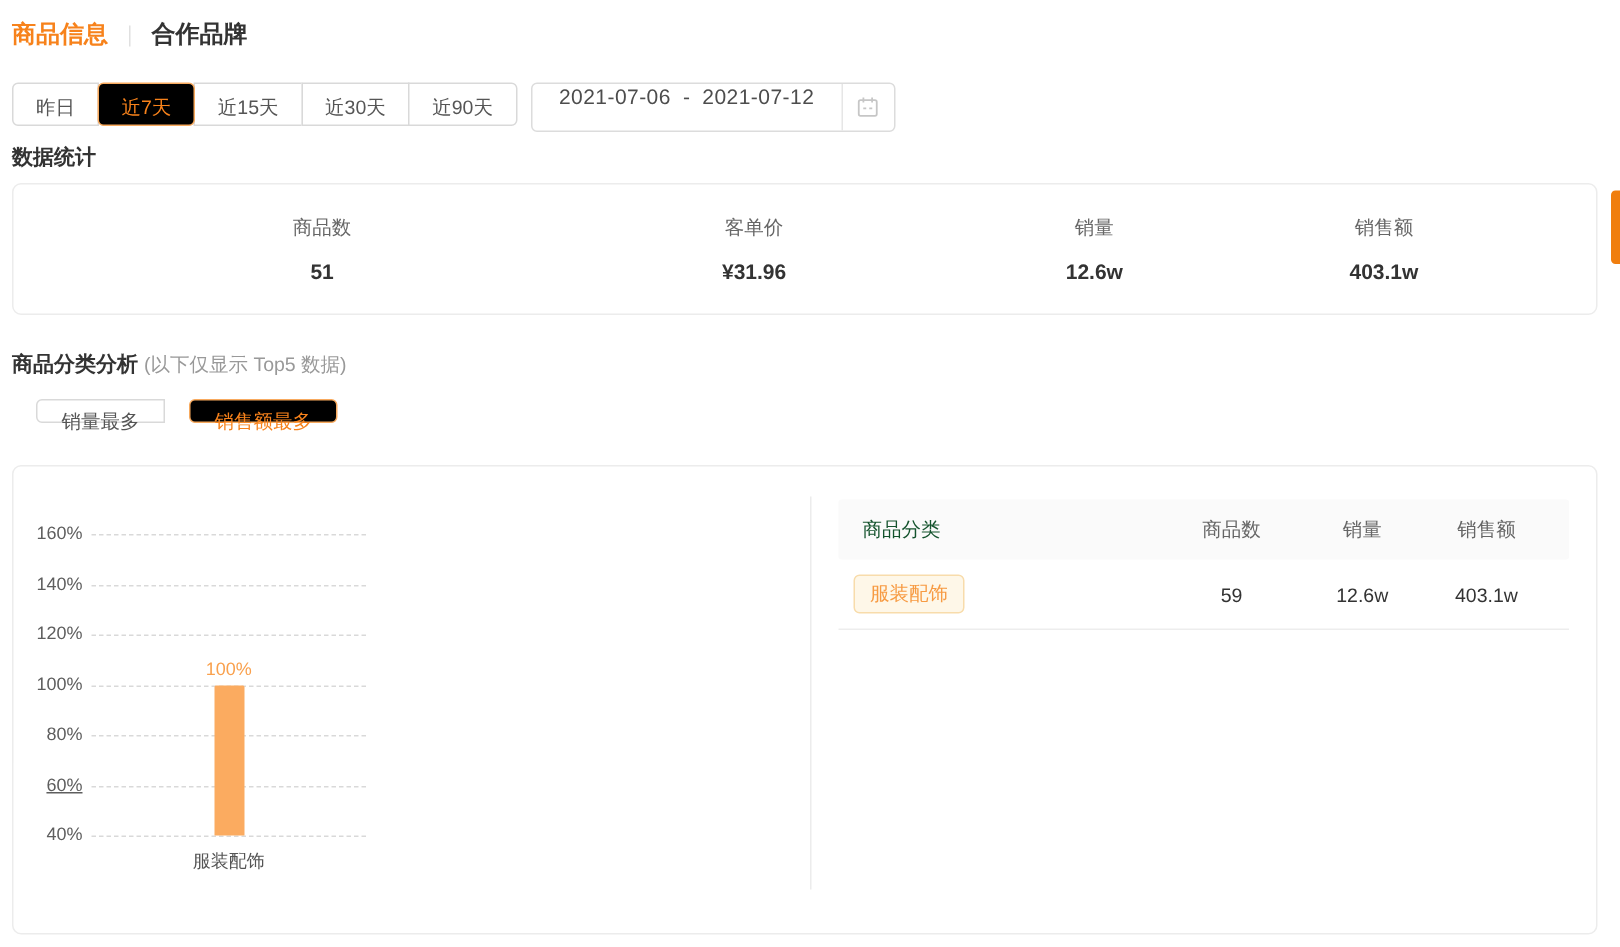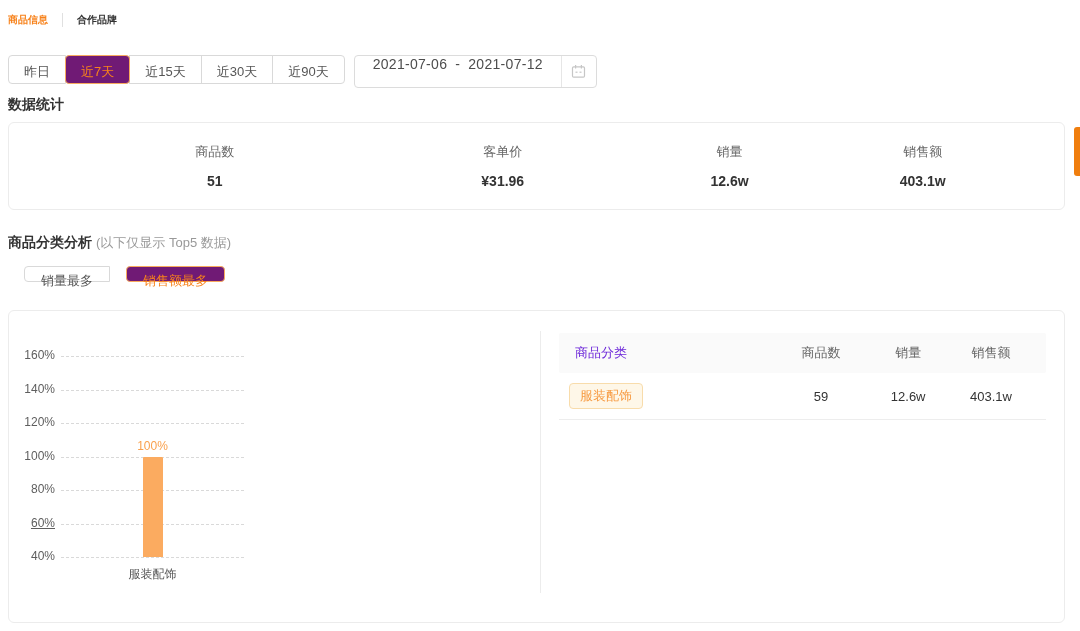--- a/index.html
+++ b/index.html
@@ -2,32 +2,32 @@
 <html><head>
 <meta charset="utf-8">
 <style>
   * { margin:0; padding:0; box-sizing:border-box; }
   html,body { width:1080px; height:631px; background:#fff; overflow:hidden;
     font-family:"Liberation Sans","DejaVu Sans",sans-serif; }
   .page { position:relative; width:1080px; height:631px; }
 
   
   .top-tabs { position:absolute; left:8px; top:13px; display:flex; align-items:center; }
-  .module-tab { font-size:10px; font-weight:bold; color:#333; cursor:pointer; background:none; border:none; font-family:inherit; }
+  .module-tab { font-size:16px; font-weight:bold; color:#333; cursor:pointer; background:none; border:none; font-family:inherit; }
   .module-tab.active { color:#f7821b; }
   .tab-divider { width:1px; height:14px; background:#e0e0e0; margin:0 14px; }
 
   
   .filter-row { position:absolute; left:8px; top:55px; display:flex; align-items:flex-start; }
   .seg-group { display:inline-flex; }
   .seg-btn { position:relative; height:29px; padding:0 15px; background:#fff; border:1px solid #d9d9d9;
     font-size:13px; color:#555; margin-left:-1px; cursor:pointer; font-family:inherit; line-height:31px; }
   .seg-btn:first-child { margin-left:0; border-radius:4px 0 0 4px; }
   .seg-btn:last-child { border-radius:0 4px 4px 0; }
-  .seg-btn.active { background:#701a75; border:1px solid #f8aa5e; color:#f7821b; border-radius:4px; z-index:2; }
+  .seg-btn.active { background:#000000; border:1px solid #f8aa5e; color:#f7821b; border-radius:4px; z-index:2; }
   .seg-btn.sm { height:16px; line-height:28px; padding:0 16px;margin-left:16px; }
 
   .date-box { margin-left:9px; display:inline-flex; align-items:stretch; height:33px;
     border:1px solid #dcdcdc; border-radius:4px; background:#fff; cursor:pointer; }
   .date-text { display:flex; padding:0 18px; font-size:14px; color:#4d4d4d; letter-spacing:.3px; }
   .date-sep { margin:0 8px; }
   .date-divider { width:1px; background:#e6e6e6; }
   .date-icon-cell { width:34px; display:flex; align-items:center; justify-content:center; }
 
   
@@ -55,21 +55,21 @@
   .tick-label { position:absolute; width:46px; text-align:right; font-size:12px; color:#5e5e5e; }
   .grid-line { position:absolute; height:0; border-top:1px dashed #d9d9d9; }
   .chart-bar { position:absolute; border-radius:1px 1px 0 0; }
   .bar-value-label { position:absolute; font-size:12px; text-align:center; transform:translateX(-50%); white-space:nowrap; }
   .bar-cat-label { position:absolute; font-size:12px; color:#555; text-align:center; transform:translateX(-50%); white-space:nowrap; }
 
   
   .cat-table { position:absolute; left:550px; top:22px; width:487px; }
   .t-head { position:relative; height:40px; background:#fafafa; border-radius:2px; }
   .t-row { position:relative; height:47px; border-bottom:1px solid #ededed; }
-  .th-cat { position:absolute; left:16px; top:0; height:100%; display:flex; align-items:center; font-size:13px; color:#6d28d9; }
+  .th-cat { position:absolute; left:16px; top:0; height:100%; display:flex; align-items:center; font-size:13px; color:#14532d; }
   .th-num { position:absolute; top:0; height:100%; display:flex; align-items:center; transform:translateX(-50%);
     font-size:13px; color:#666; white-space:nowrap; }
   .td-num { position:absolute; top:0; height:100%; display:flex; align-items:center; transform:translateX(-50%);
     font-size:13px; color:#333; white-space:nowrap; }
   .col-1 { left:53.8%; } .col-2 { left:71.7%; } .col-3 { left:88.7%; }
   .cat-tag { display:inline-block; padding:4px 10px; font-size:13px; color:#f79b43; background:#fef7e8;
     border:1px solid #f8dcab; border-radius:4px; line-height:1.2; cursor:pointer; }
   .row-cat-cell { position:absolute; left:10px; top:0; height:100%; display:flex; align-items:center; }
 
   

